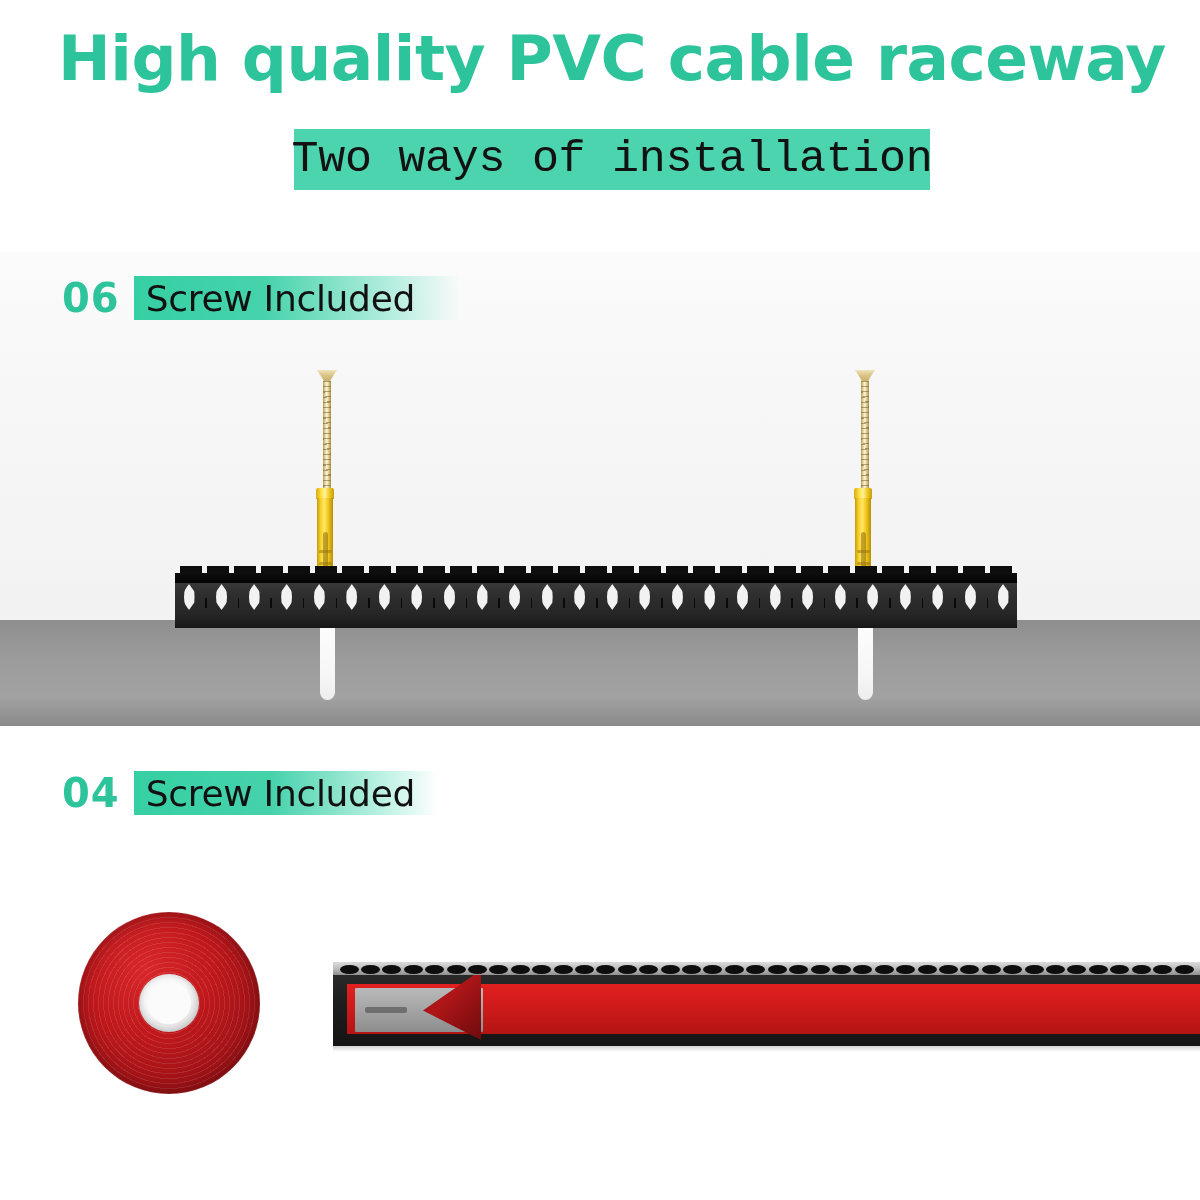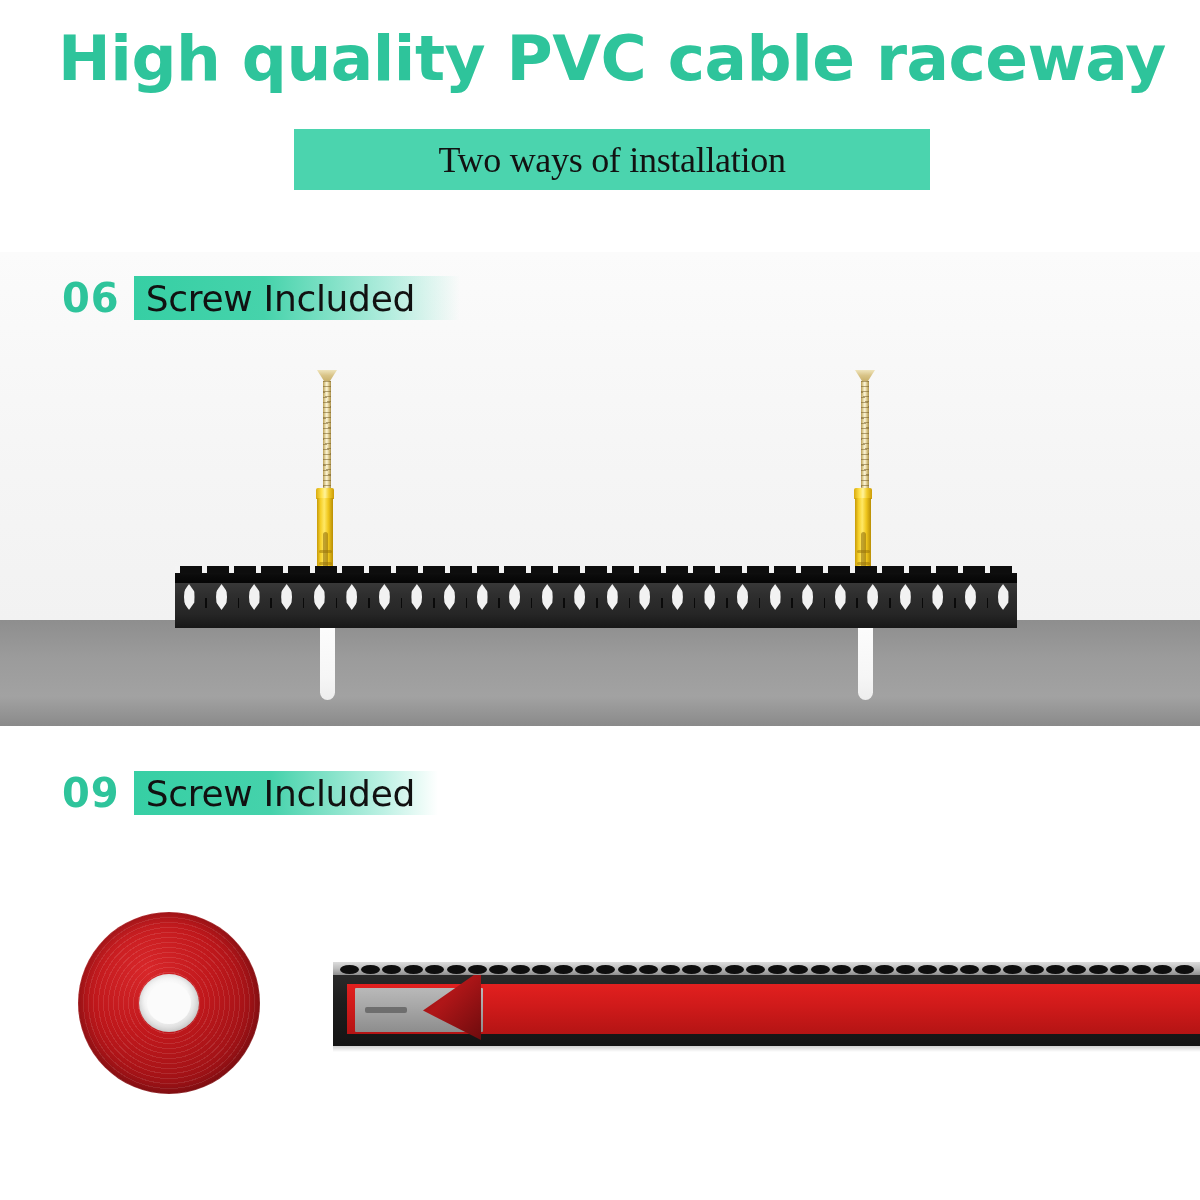--- a/index.html
+++ b/index.html
@@ -45,23 +45,23 @@
     left: 294px;
     top: 129px;
     width: 636px;
     height: 61px;
     background: #4bd4ae;
     display: flex;
     align-items: center;
     justify-content: center;
   }
   .subtitle-text {
-    font-family: Liberation Serif, serif;
+    font-family: Liberation Mono, monospace;
     font-weight: normal;
-    font-size: 36px;
+    font-size: 45px;
     color: #121212;
     white-space: nowrap;
     letter-spacing: -0.3px;
     text-align: center;
   }
 
   
   .panel-one {
     position: absolute;
     left: 0;
@@ -492,21 +492,21 @@
         <div class="rw-divider" style="left: 746.6px;"></div>
         <div class="rw-hole" style="left: 757.38px;"></div>
         <div class="rw-divider" style="left: 779.16px;"></div>
         <div class="rw-hole" style="left: 789.94px;"></div>
         <div class="rw-divider" style="left: 811.72px;"></div>
         <div class="rw-hole" style="left: 822.5px;"></div>
       </div>
   </div>
 
   <div class="step-label" style="left:62px; top:770px;">
-    <span class="step-num">09</span>
+    <span class="step-num">04</span>
     <span class="step-chip step-chip-narrow" style="width:278px;">
       <span class="step-chip-text">Screw Included</span>
     </span>
   </div>
 
   <div class="tape-roll">
     <div class="tape-core">
       <div class="tape-core-inner"></div>
     </div>
   </div>

